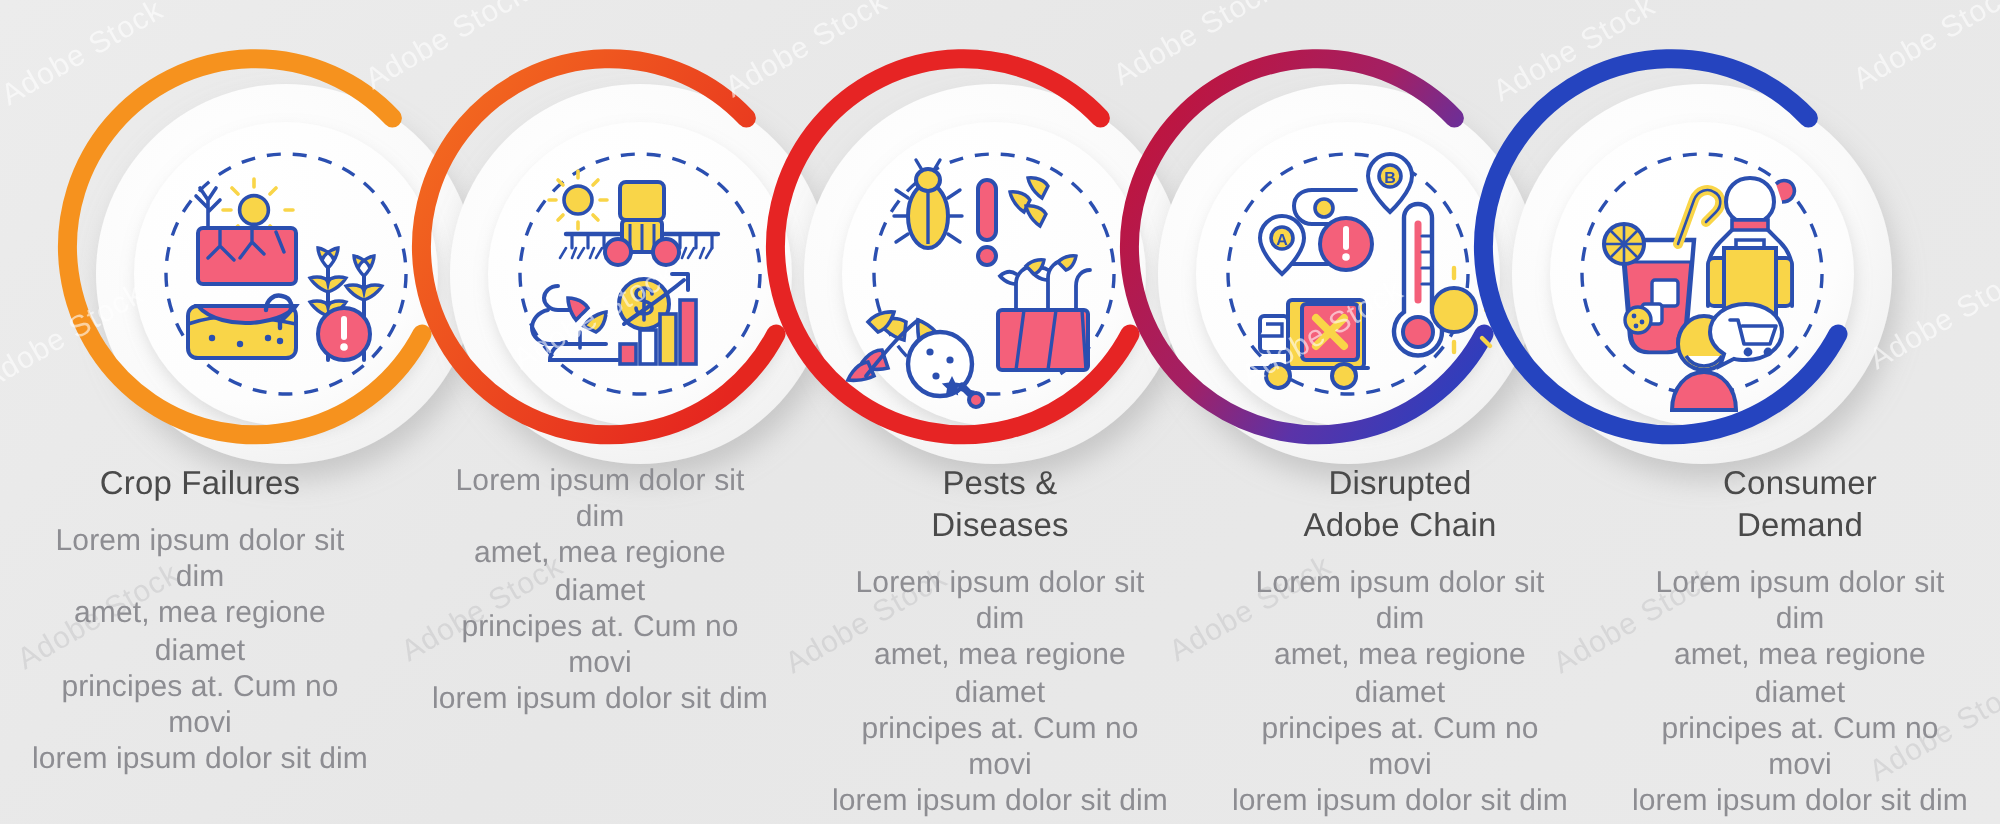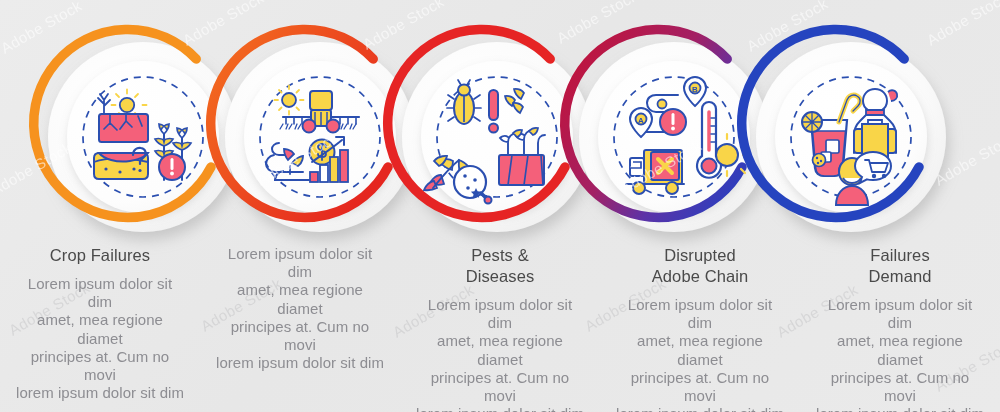--- a/index.html
+++ b/index.html
@@ -22,21 +22,21 @@
   .stage {
     position: absolute;
     left: 0;
     top: 0;
     width: 1000px;
     height: 412px;
   }
   .steps-layer {
     position: absolute;
     left: 0;
-    top: 245px;
+    top: 232px;
     width: 1000px;
     height: 160px;
     display: flex;
   }
   .step-text {
     width: 200px;
     box-sizing: border-box;
     padding: 0 14px;
     text-align: center;
     display: flex;
@@ -375,21 +375,21 @@
     </div>
     <div class="step-text">
       <div class="step-title">Disrupted
 Adobe Chain</div>
       <div class="step-desc">Lorem ipsum dolor sit dim
 amet, mea regione diamet
 principes at. Cum no movi
 lorem ipsum dolor sit dim</div>
     </div>
     <div class="step-text">
-      <div class="step-title">Failures
+      <div class="step-title">Consumer
 Demand</div>
       <div class="step-desc">Lorem ipsum dolor sit dim
 amet, mea regione diamet
 principes at. Cum no movi
 lorem ipsum dolor sit dim</div>
     </div>
   </div>
 
   <div>
     <div class="wm" style="left:-4px; top:18px;">Adobe Stock</div>

